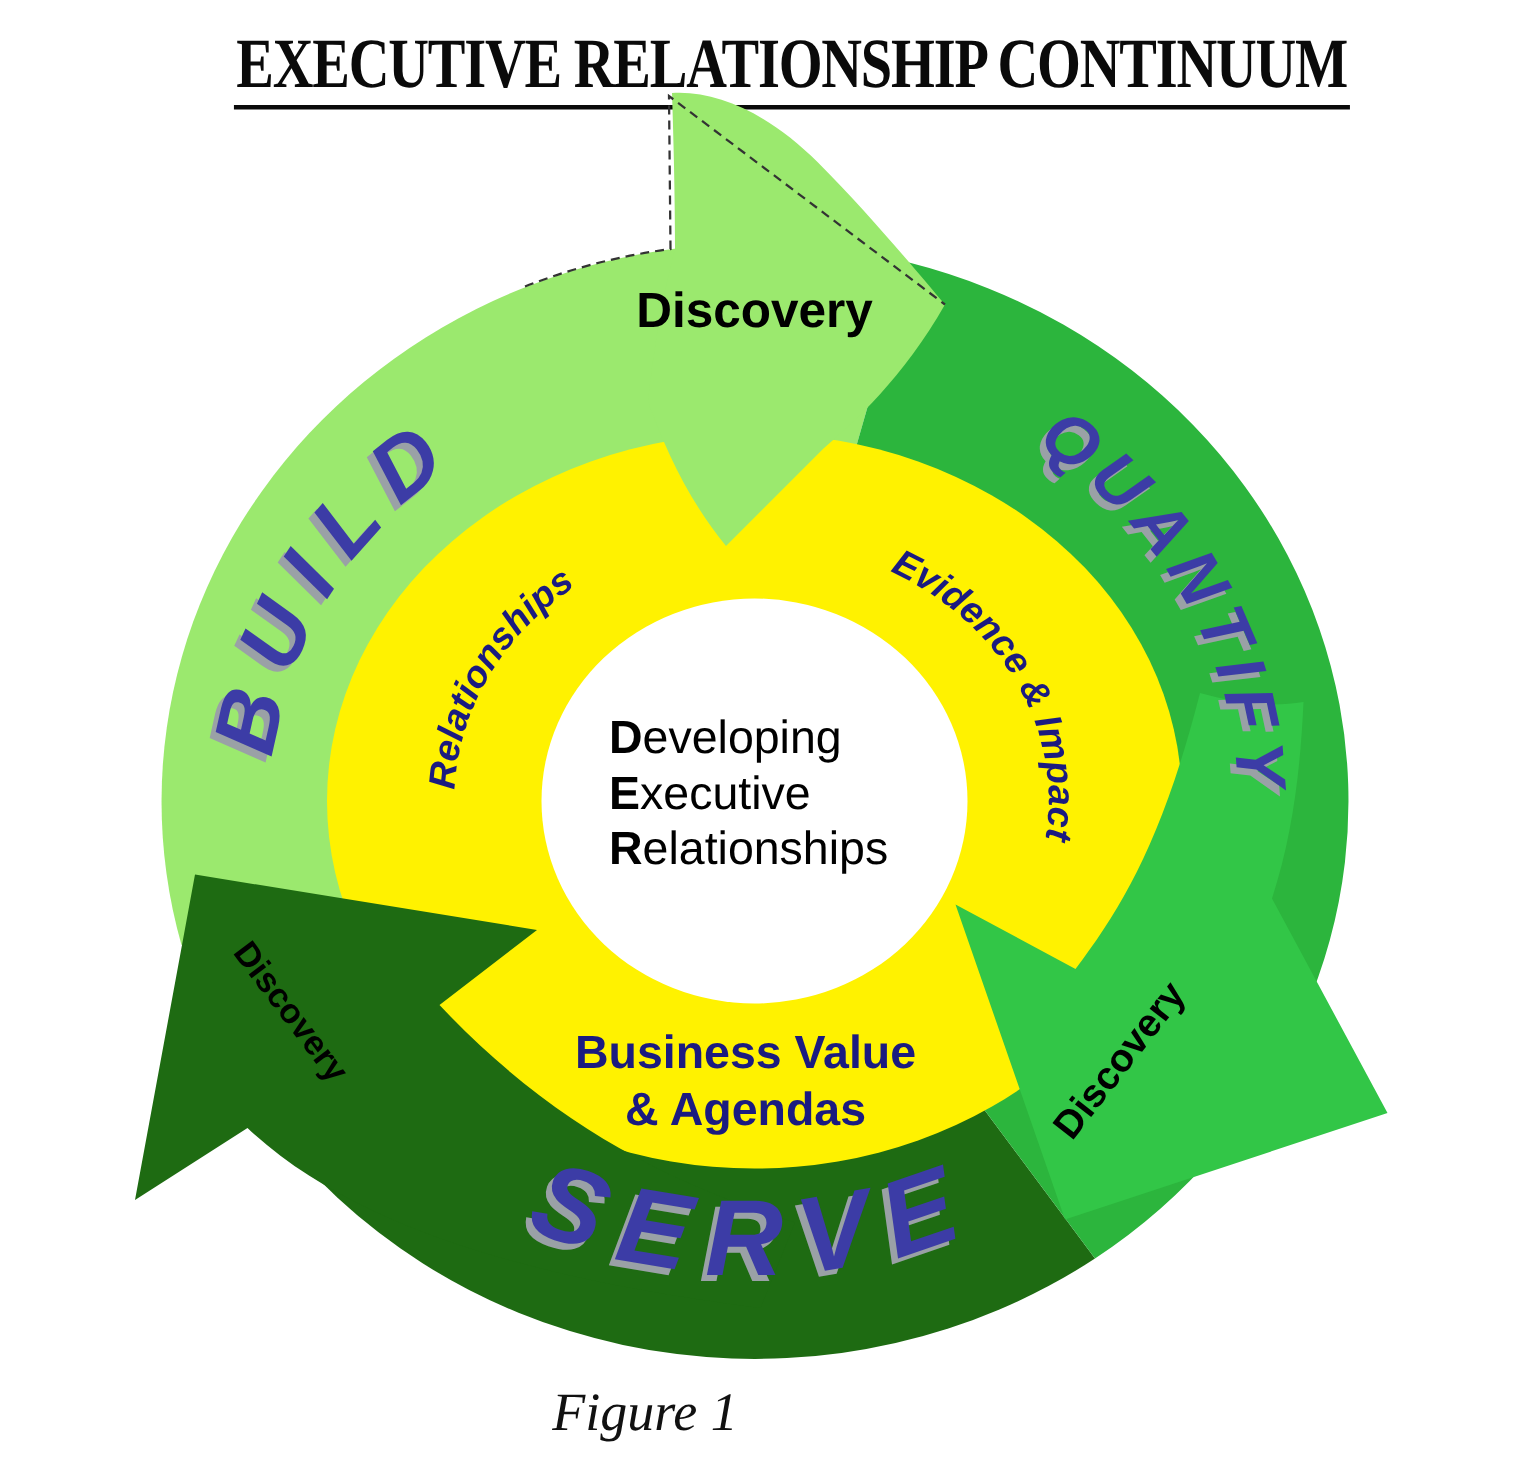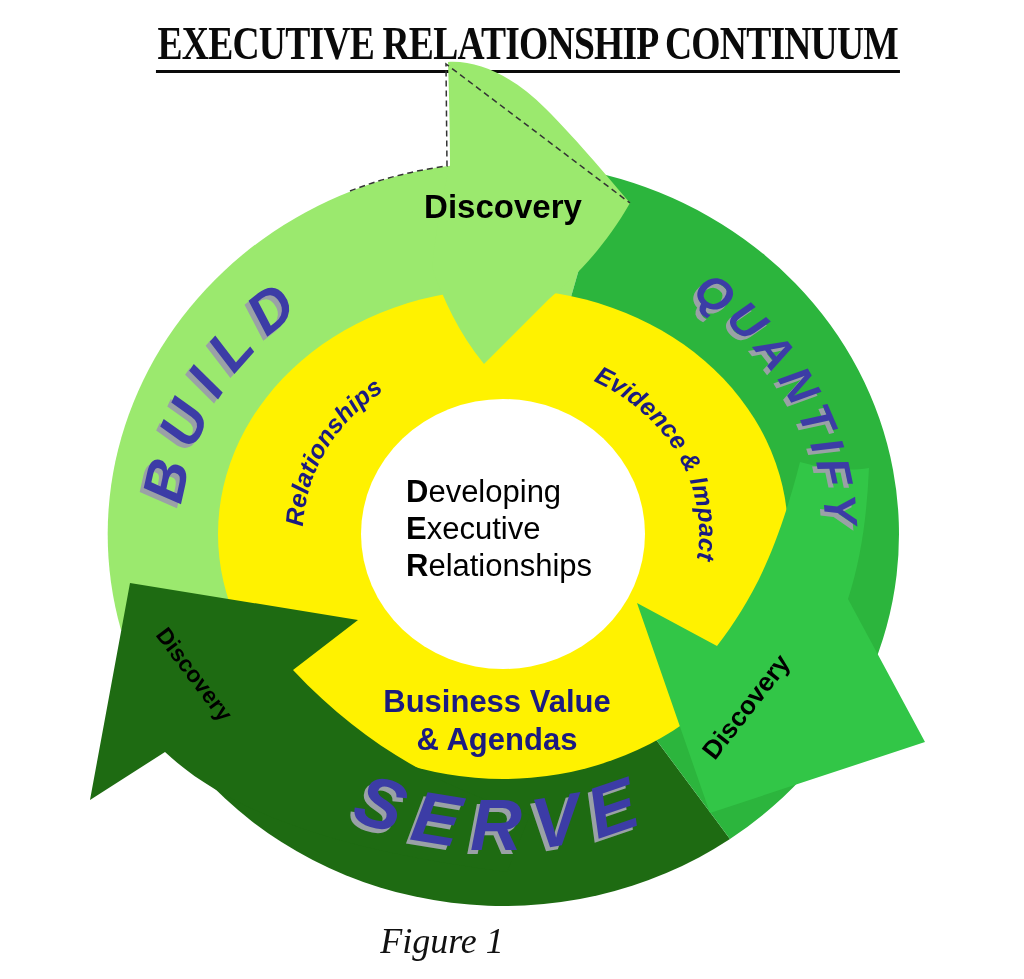--- a/index.html
+++ b/index.html
@@ -3,21 +3,21 @@
 <meta charset="utf-8">
 <style>
   html,body{margin:0;padding:0;background:#ffffff;}
   .page{position:relative;width:1024px;height:979px;background:#fff;overflow:hidden;
         font-family:"Liberation Sans",sans-serif;}
   .title{position:absolute;top:0px;left:0;width:1024px;text-align:center;margin:16px;}
   .title span{display:inline-block;font-family:"Liberation Serif",serif;font-weight:bold;
         font-size:47px;color:#0a0a0a;letter-spacing:-1px;line-height:1.0;
         border-bottom:3px solid #0a0a0a;padding:4px 2px 3px 2px;
         transform:scaleX(0.80);transform-origin:center top;white-space:nowrap;}
-  .caption{position:absolute;top:920px;left:12px;width:860px;text-align:center;
+  .caption{position:absolute;top:920px;left:0;width:860px;text-align:center;
         font-family:"Liberation Serif",serif;font-style:italic;font-size:36px;color:#111;}
   svg{position:absolute;top:0;left:0;}
   text{font-family:"Liberation Sans",sans-serif;}
   .stage{font-weight:bold;font-style:italic;}
   .ringlabel{font-weight:bold;font-style:italic;font-size:25px;}
   .disc{font-weight:bold;fill:#000;}
   .centerline{font-size:31px;fill:#000;}
   .bv{font-weight:bold;font-size:31px;}
 </style>
 </head>

